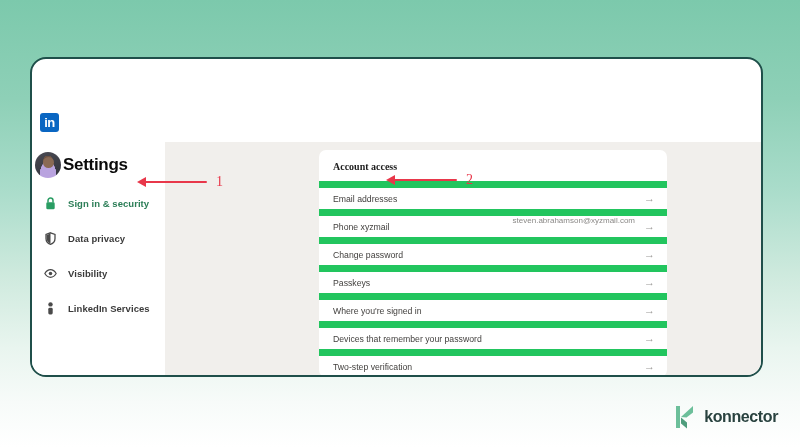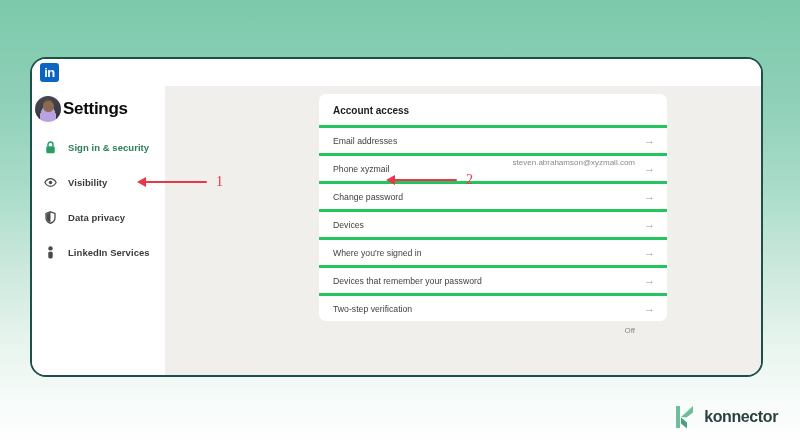--- a/index.html
+++ b/index.html
@@ -33,26 +33,27 @@
     background: #ffffff;
     border: 2px solid #1f4f4a;
     border-radius: 16px;
     overflow: hidden;
     display: flex;
     flex-direction: column;
   }
 
   
   #window-topbar {
-    height: 27px;
+    height: 39px;
     background: #ffffff;
     flex: 0 0 auto;
     display: flex;
     align-items: center;
     padding-left: 8px;
+    margin-top: 44px;
   }
 
   .li-logo {
     width: 19px;
     height: 19px;
     background: #0a66c2;
     border-radius: 3px;
     color: #ffffff;
     font-size: 13px;
     font-weight: bold;
@@ -158,28 +159,29 @@
     width: 348px;
     background: #ffffff;
     border-radius: 7px;
   }
 
   #card-title {
     font-size: 10px;
     font-weight: bold;
     color: #1c1c1c;
     padding: 11px 14px 9px 14px;
+    font-family: Liberation Serif, serif;
   }
 
   .access-row {
     display: flex;
     align-items: center;
     height: 28px;
     padding: 0 12px 0 14px;
-    border-top: 3px solid #22c55e;
+    border-top: 7px solid #22c55e;
     cursor: pointer;
   }
 
   .row-label {
     font-size: 8.7px;
     color: #43413f;
     white-space: nowrap;
   }
 
   .row-spacer { flex: 1 1 auto; }
@@ -281,36 +283,36 @@
             <svg width="11" height="13" viewBox="0 0 11 13">
                 <path d="M3 5.4V3.6a2.5 2.5 0 0 1 5 0v1.8" fill="none" stroke="#2a9d63" stroke-width="1.5"></path>
                 <rect x="1.3" y="5.3" width="8.4" height="7" rx="1.4" fill="#2a9d63"></rect>
               </svg>
           </span>
           <span class="nav-label">Sign in &amp; security</span>
         </li>
 
         <li class="nav-item">
           <span class="nav-icon">
+            <svg width="11" height="13" viewBox="0 0 11 13">
+                <path d="M5.5.8 10 2.5v4c0 3.1-2 5-4.5 5.8C3 11.5 1 9.6 1 6.5v-4Z" fill="none" stroke="#4a4a4a" stroke-width="1.3"></path>
+                <path d="M5.5 1.4v10.2C3.3 10.8 1.6 9.2 1.6 6.5V2.9Z" fill="#4a4a4a"></path>
+              </svg>
+          </span>
+          <span class="nav-label">Data privacy</span>
+        </li>
+
+        <li class="nav-item">
+          <span class="nav-icon">
             <svg width="14" height="11" viewBox="0 0 14 11">
                 <path d="M0.9 5.5C2.6 2.6 4.7 1.4 7 1.4s4.4 1.2 6.1 4.1c-1.7 2.9-3.8 4.1-6.1 4.1S2.6 8.4.9 5.5Z" fill="none" stroke="#4a4a4a" stroke-width="1.3"></path>
                 <circle cx="7" cy="5.5" r="1.9" fill="#4a4a4a"></circle>
               </svg>
           </span>
           <span class="nav-label">Visibility</span>
-        </li>
-
-        <li class="nav-item">
-          <span class="nav-icon">
-            <svg width="11" height="13" viewBox="0 0 11 13">
-                <path d="M5.5.8 10 2.5v4c0 3.1-2 5-4.5 5.8C3 11.5 1 9.6 1 6.5v-4Z" fill="none" stroke="#4a4a4a" stroke-width="1.3"></path>
-                <path d="M5.5 1.4v10.2C3.3 10.8 1.6 9.2 1.6 6.5V2.9Z" fill="#4a4a4a"></path>
-              </svg>
-          </span>
-          <span class="nav-label">Data privacy</span>
         </li>
 
 
         <li class="nav-item">
           <span class="nav-icon">
             <svg width="11" height="13" viewBox="0 0 11 13">
                 <circle cx="5.5" cy="2.4" r="2.2" fill="#4a4a4a"></circle>
                 <rect x="3.3" y="5.8" width="4.4" height="6.6" rx="1.4" fill="#4a4a4a"></rect>
               </svg>
           </span>
@@ -342,21 +344,21 @@
         </div>
 
         <div class="access-row">
           <span class="row-label">Change password</span>
           <span class="row-spacer"></span>
           <span class="row-value"></span>
           <span class="row-arrow">→</span>
         </div>
 
         <div class="access-row">
-          <span class="row-label">Devices</span>
+          <span class="row-label">Passkeys</span>
           <span class="row-spacer"></span>
           <span class="row-value"></span>
           <span class="row-arrow">→</span>
         </div>
 
         <div class="access-row">
           <span class="row-label">Where you're signed in</span>
           <span class="row-spacer"></span>
           <span class="row-value"></span>
           <span class="row-arrow">→</span>

